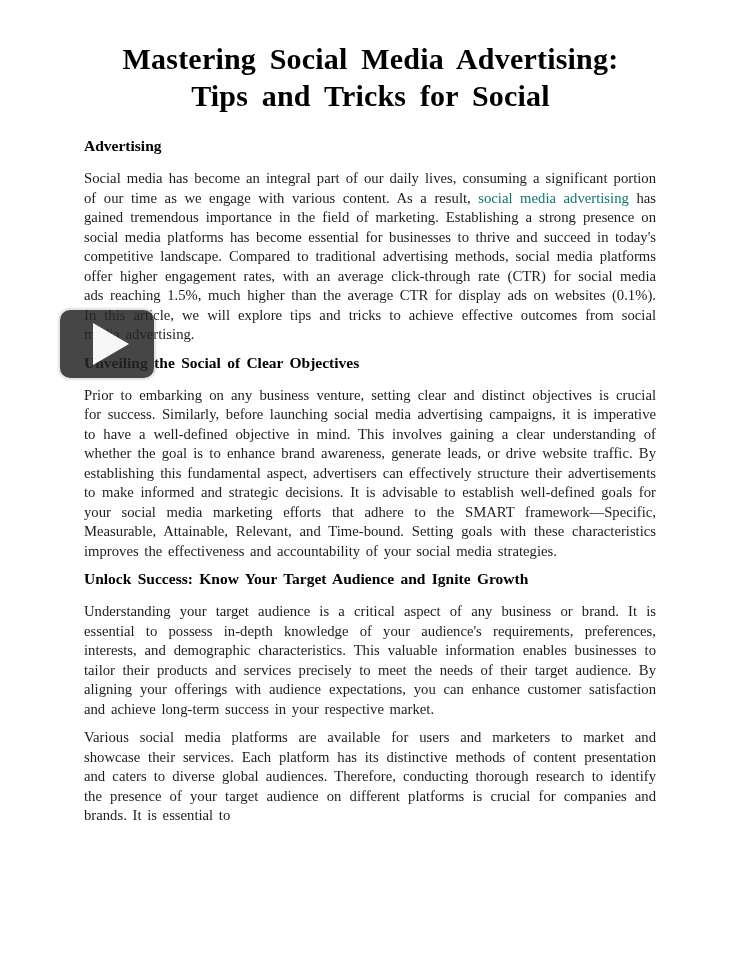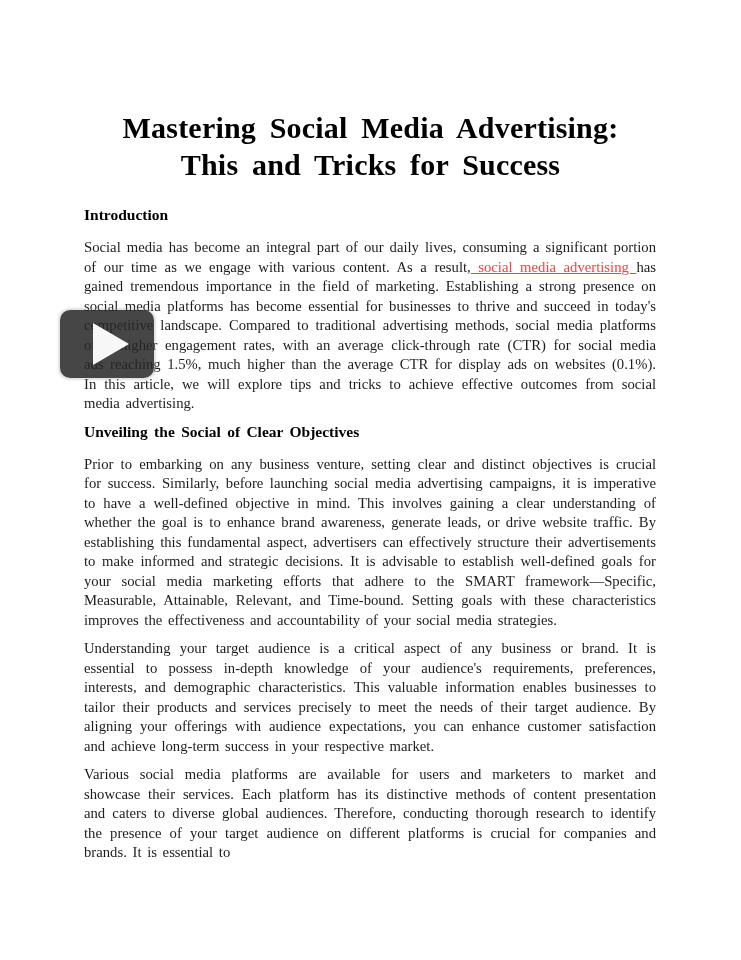--- a/index.html
+++ b/index.html
@@ -11,21 +11,21 @@
     position: relative;
     width: 741px;
     height: 960px;
     background: #ffffff;
     font-family: "Liberation Serif", serif;
     color: #1c1c1c;
     overflow: hidden;
   }
   .doc-title {
     margin: 0;
-    padding-top: 109px;
+    padding-top: 40px;
     text-align: center;
     font-size: 30px;
     line-height: 37px;
     font-weight: 700;
     color: #000000;
     word-spacing: 6px;
     letter-spacing: 0.2px;
   }
   .doc-title .title-line {
     display: block;
@@ -46,22 +46,21 @@
     margin-top: 0;
   }
   .body-text {
     font-size: 14.7px;
     line-height: 19.5px;
     text-align: justify;
     margin: 0 0 9px 0;
     word-spacing: 2px;
   }
   .inline-link {
-    color: #ef4444;
-    text-decoration: underline;
+    color: #0f766e;
     cursor: pointer;
   }
   .play-overlay {
     position: absolute;
     left: 60px;
     top: 310px;
     width: 94px;
     height: 68px;
     background: rgba(38, 38, 38, 0.85);
     border-radius: 10px;
@@ -81,31 +80,32 @@
     margin-left: 8px;
   }
 </style>
 </head>
 <body>
 
 <div class="page">
 
   <h1 class="doc-title">
     <span class="title-line">Mastering Social Media Advertising:</span>
-    <span class="title-line">This and Tricks for Success</span>
+    <span class="title-line">Tips and Tricks for Social</span>
   </h1>
 
   <div class="content">
 
-    <h2 class="section-heading">Introduction</h2>
+    <h2 class="section-heading">Advertising</h2>
     <p class="body-text"><span>Social media has become an integral part of our daily lives, consuming a significant portion of our time as we engage with various content. As a result,</span><a class="inline-link"> social media advertising </a><span>has gained tremendous importance in the field of marketing. Establishing a strong presence on social media platforms has become essential for businesses to thrive and succeed in today's competitive landscape. Compared to traditional advertising methods, social media platforms offer higher engagement rates, with an average click-through rate (CTR) for social media ads reaching 1.5%, much higher than the average CTR for display ads on websites (0.1%). In this article, we will explore tips and tricks to achieve effective outcomes from social media advertising.</span></p>
 
     <h2 class="section-heading">Unveiling the Social of Clear Objectives</h2>
     <p class="body-text">Prior to embarking on any business venture, setting clear and distinct objectives is crucial for success. Similarly, before launching social media advertising campaigns, it is imperative to have a well-defined objective in mind. This involves gaining a clear understanding of whether the goal is to enhance brand awareness, generate leads, or drive website traffic. By establishing this fundamental aspect, advertisers can effectively structure their advertisements to make informed and strategic decisions. It is advisable to establish well-defined goals for your social media marketing efforts that adhere to the SMART framework—Specific, Measurable, Attainable, Relevant, and Time-bound. Setting goals with these characteristics improves the effectiveness and accountability of your social media strategies.</p>
 
+    <h2 class="section-heading">Unlock Success: Know Your Target Audience and Ignite Growth</h2>
     <p class="body-text">Understanding your target audience is a critical aspect of any business or brand. It is essential to possess in-depth knowledge of your audience's requirements, preferences, interests, and demographic characteristics. This valuable information enables businesses to tailor their products and services precisely to meet the needs of their target audience. By aligning your offerings with audience expectations, you can enhance customer satisfaction and achieve long-term success in your respective market.</p>
 
     <p class="body-text">Various social media platforms are available for users and marketers to market and showcase their services. Each platform has its distinctive methods of content presentation and caters to diverse global audiences. Therefore, conducting thorough research to identify the presence of your target audience on different platforms is crucial for companies and brands. It is essential to</p>
 
   </div>
 
   <div class="play-overlay" aria-label="Play video">
     <span class="play-triangle"></span>
   </div>
 

